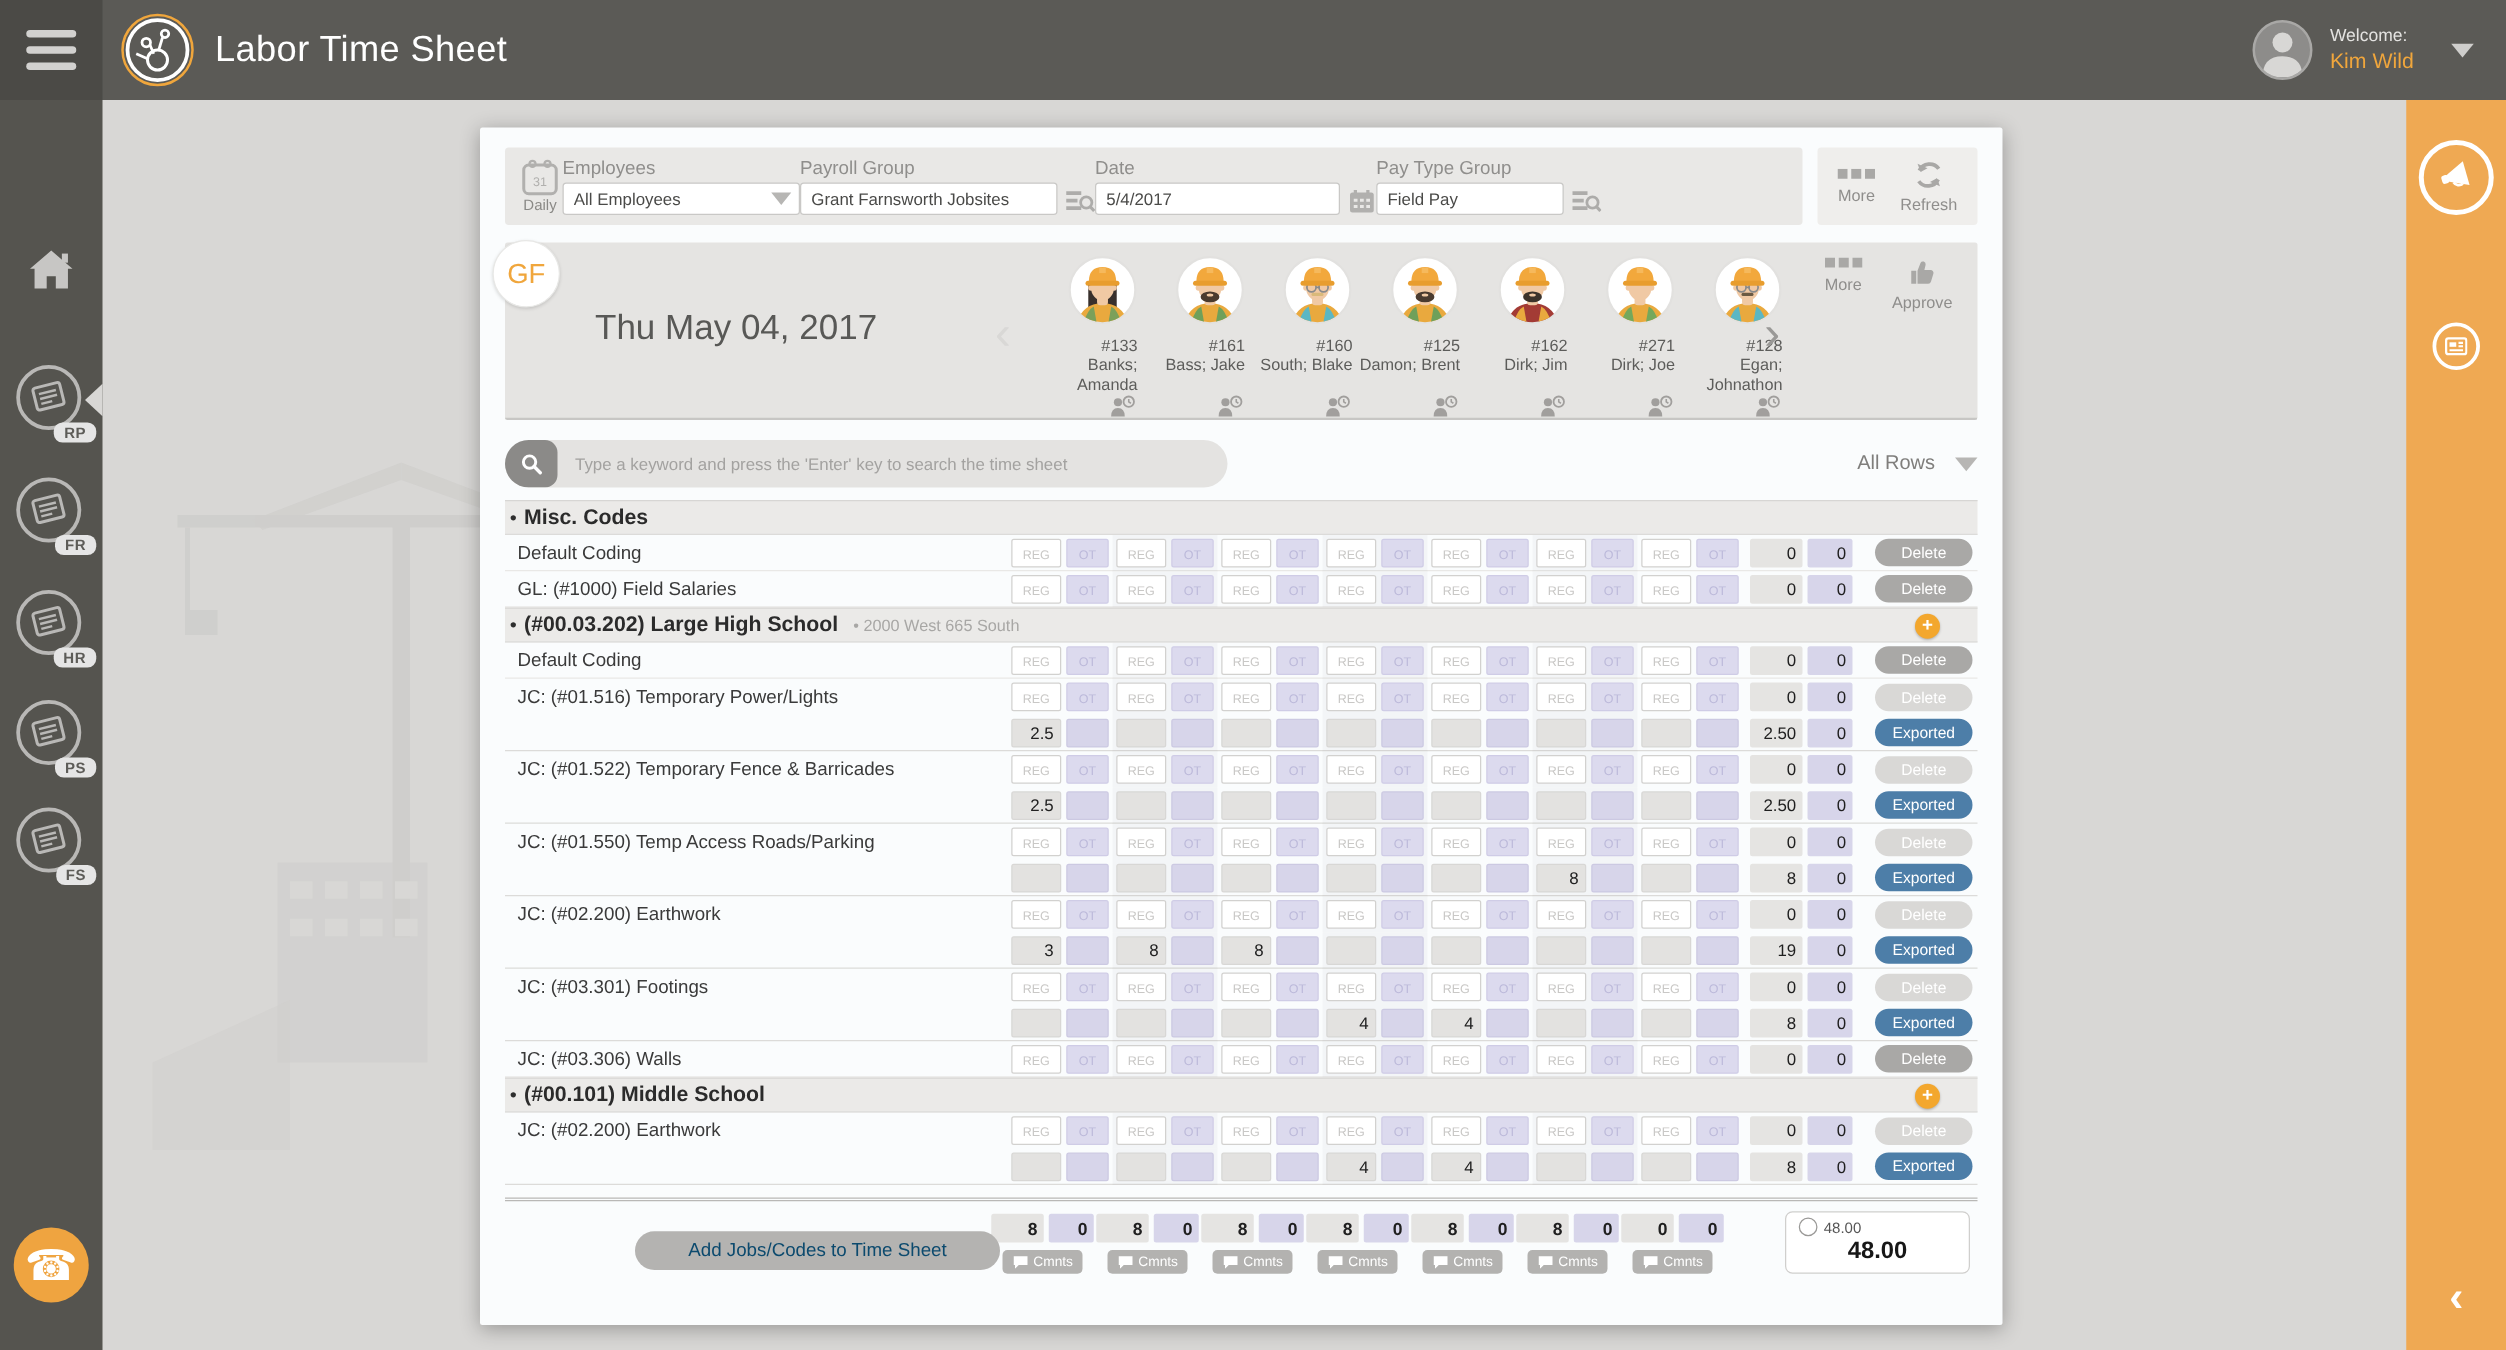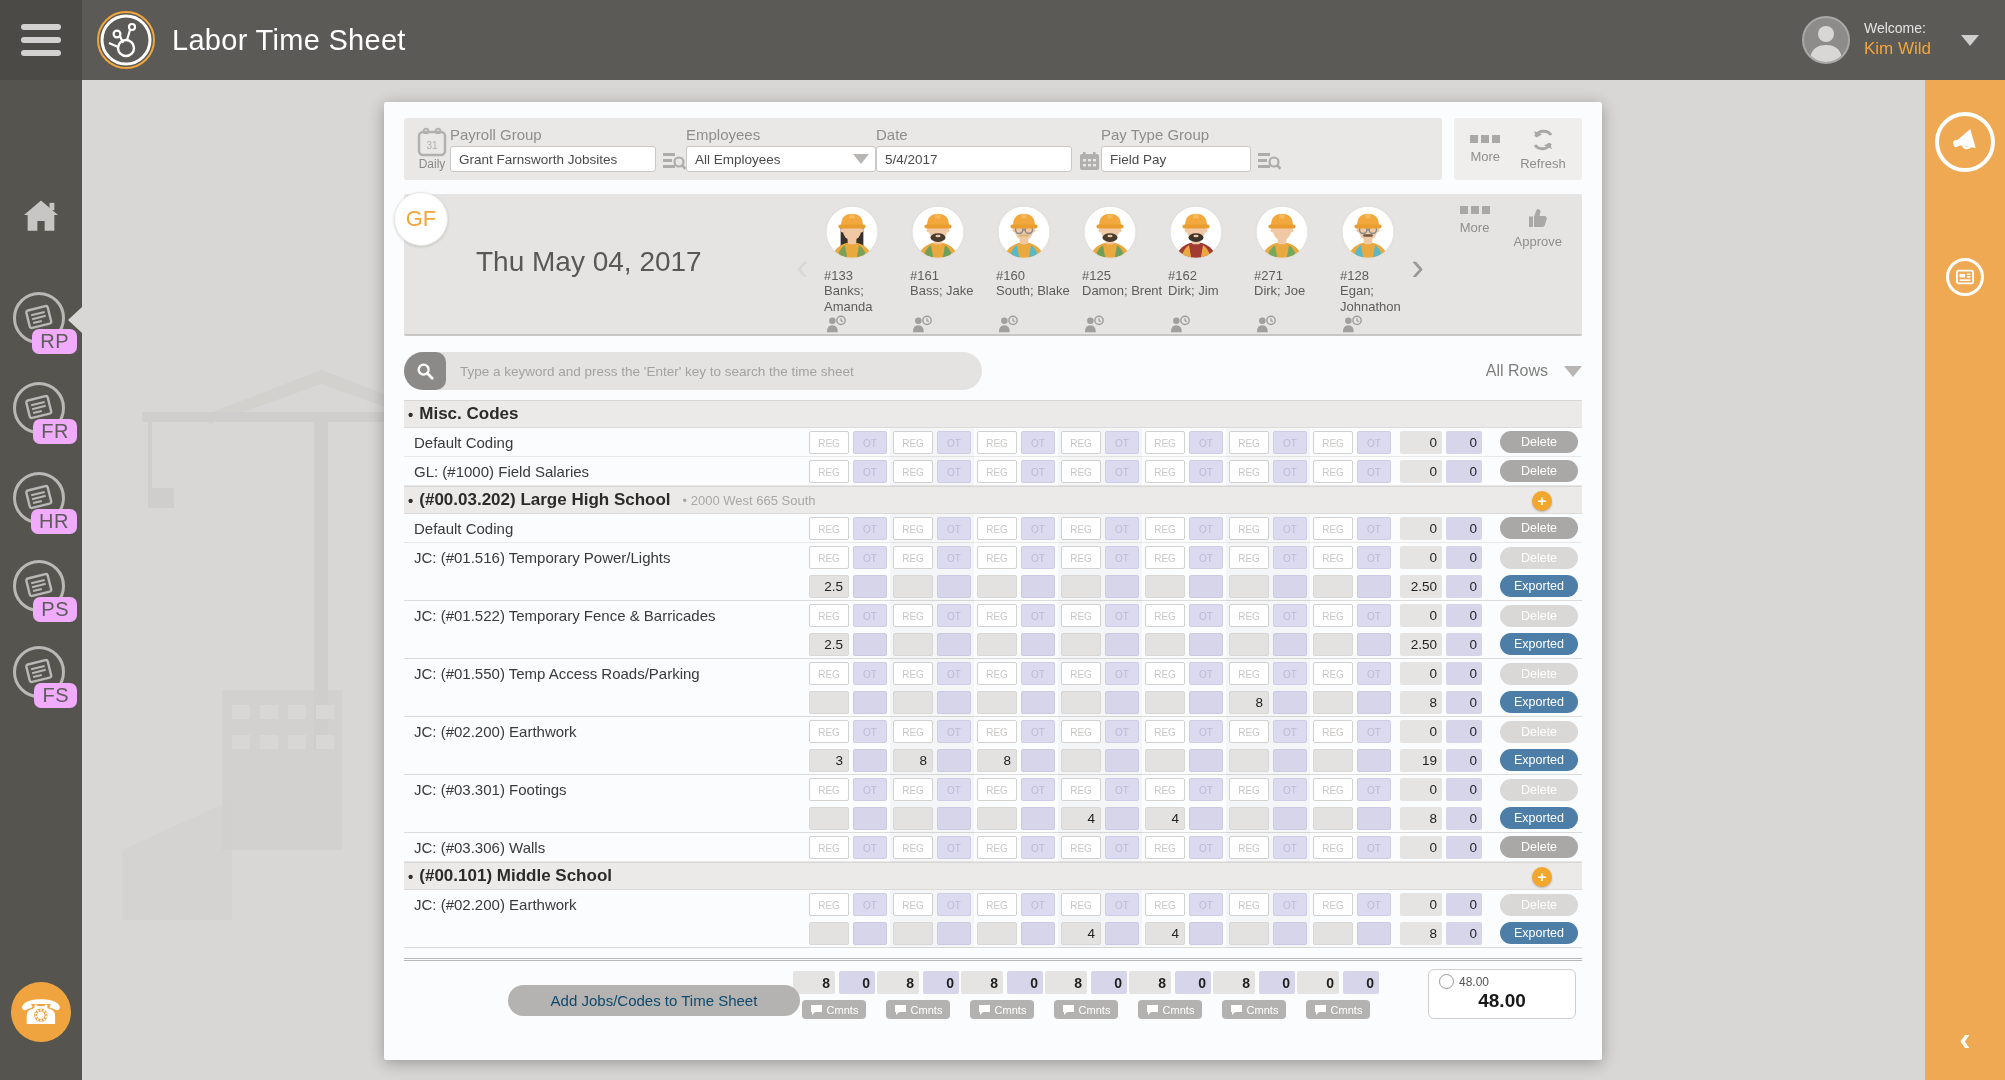--- a/index.html
+++ b/index.html
@@ -20,21 +20,21 @@
   .welcome-label { color:#e4e3e1; font-size:14px;}
   .user-name { color:#f0a63c; font-size:17px;}
   .user-caret { width:0; height:0; border-left:9px solid transparent; border-right:9px solid transparent; border-top:11px solid #cfcecc; margin:0 26px 0 30px; cursor:pointer;}
 
   
   .left-rail { position:absolute; top:80px; left:0; bottom:0; width:82px; background:#55544f; z-index:30;}
   .rail-item { position:absolute; left:0; width:82px; display:flex; justify-content:center; cursor:pointer;}
   .home-item { top:118px;}
   .report-icon { position:relative; width:56px; height:56px;}
   .report-icon .circ { width:52px; height:52px; border-radius:50%; border:3px solid #b9b8b6; position:absolute; top:0; left:0; display:flex; align-items:center; justify-content:center;}
-  .report-badge { position:absolute; right:-8px; bottom:-6px; background:#f0abfc; color:#5d5c58; border-radius:7px; padding:1px 8px; font-weight:normal; font-size:20px; letter-spacing:.5px;}
+  .report-badge { position:absolute; right:-8px; bottom:-6px; background:#e5e5e5; color:#5d5c58; border-radius:7px; padding:1px 8px; font-weight:bold; font-size:12px; letter-spacing:.5px;}
   .rail-notch { position:absolute; right:0; top:50%; transform:translateY(-50%); width:0; height:0; border-top:13px solid transparent; border-bottom:13px solid transparent; border-right:14px solid #d8d7d5;}
   .phone-btn { position:absolute; left:11px; bottom:38px; width:60px; height:60px; border-radius:50%; background:#efa440; display:flex; align-items:center; justify-content:center; color:#fff; font-size:34px; cursor:pointer;}
 
   
   .right-rail { position:absolute; top:80px; right:0; bottom:0; width:80px; background:#efa953; z-index:30;}
   .megaphone-btn { position:absolute; top:32px; left:10px; width:60px; height:60px; border-radius:50%; border:4px solid #ffffff; display:flex; align-items:center; justify-content:center; cursor:pointer;}
   .news-btn { position:absolute; top:178px; left:21px; width:38px; height:38px; border-radius:50%; border:3px solid #ffffff; display:flex; align-items:center; justify-content:center; cursor:pointer;}
   .rail-collapse { position:absolute; bottom:22px; left:0; width:80px; text-align:center; color:#ffffff; font-size:34px; font-weight:bold; cursor:pointer;}
 
   
@@ -55,21 +55,21 @@
   .more-box { background:#efeeec; border-radius:3px; width:128px; display:flex; align-items:center; justify-content:center; gap:20px;}
   .icon-label { display:flex; flex-direction:column; align-items:center; gap:4px; color:#8f8e8c; font-size:13px; cursor:pointer;}
 
   
   .day-header { position:relative; margin:14px 20px 0; height:142px; background:#e5e4e2; border-bottom:2px solid #c7c6c4; border-radius:2px;}
   .gf-circle { position:absolute; left:-10px; top:-2px; width:54px; height:54px; background:#ffffff; border:1px solid #e8e8e6; border-radius:50%; box-shadow:0 1px 3px rgba(0,0,0,.15); display:flex; align-items:center; justify-content:center; font-size:22px; color:#f0a63c; z-index:2;}
   .day-date { position:absolute; left:72px; top:52px; font-size:28px; color:#58585六; color:#585856;}
   .chev-left { position:absolute; left:392px; top:52px; font-size:38px; color:#d9d8d6; cursor:pointer;}
   .chev-right { position:absolute; right:158px; top:52px; font-size:38px; color:#9a9997; cursor:pointer;}
   .emp-strip { position:absolute; left:420px; top:10px; display:flex;}
-  .emp-col { width:86px; text-align:left; cursor:pointer;}
+  .emp-col { width:86px; text-align:right; cursor:pointer;}
   .emp-num { font-size:13px; color:#5c5c5a; margin-top:4px;}
   .emp-name { font-size:13px; color:#5c5c5a; line-height:1.2; min-height:31px;}
   .day-actions { position:absolute; right:20px; top:12px; display:flex; gap:24px;}
 
   
   .search-row { display:flex; align-items:center; margin:16px 20px 0;}
   .kw-search { width:578px; height:38px; background:#e4e3e1; border-radius:19px; display:flex; align-items:center; overflow:hidden;}
   .kw-icon { width:42px; height:38px; background:#8b8a88; border-radius:10px; display:flex; align-items:center; justify-content:center; flex:0 0 42px; cursor:pointer;}
   .kw-search input { flex:1; border:none; outline:none; background:transparent; font-size:13.5px; color:#6f6e6c; padding:0 14px; font-family:"Liberation Sans",sans-serif;}
   .kw-search input::placeholder { color:#a3a2a0;}
@@ -304,36 +304,36 @@
         <div class="cal-group">
           <svg width="32" height="30" viewBox="0 0 32 30">
             <rect x="3" y="5" width="26" height="23" rx="4" fill="none" stroke="#b1b0ae" stroke-width="2.4"></rect>
             <circle cx="10" cy="4" r="2.4" fill="none" stroke="#b1b0ae" stroke-width="1.8"></circle>
             <circle cx="22" cy="4" r="2.4" fill="none" stroke="#b1b0ae" stroke-width="1.8"></circle>
             <text x="16" y="22" font-size="10" text-anchor="middle" fill="#b1b0ae" font-family="Liberation Sans, sans-serif">31</text>
           </svg>
           <span>Daily</span>
         </div>
         <div class="f-field">
+          <div class="f-label">Employees</div>
+          <div class="f-row">
+            <span class="f-select"><input class="f-input" style="width: 190px;" value="All Employees"><span class="tri"></span></span>
+          </div>
+        </div>
+        <div class="f-field">
           <div class="f-label">Payroll Group</div>
           <div class="f-row">
             <input class="f-input" style="width: 206px;" value="Grant Farnsworth Jobsites">
             <svg width="24" height="22" viewBox="0 0 24 22">
                 <rect x="1" y="3" width="12" height="3" fill="#adacaa"></rect>
                 <rect x="1" y="9" width="9" height="3" fill="#adacaa"></rect>
                 <rect x="1" y="15" width="12" height="3" fill="#adacaa"></rect>
                 <circle cx="17" cy="12" r="4.5" fill="none" stroke="#adacaa" stroke-width="2.2"></circle>
                 <line x1="20.2" y1="15.4" x2="23.4" y2="18.8" stroke="#adacaa" stroke-width="2.6"></line>
               </svg>
-          </div>
-        </div>
-        <div class="f-field">
-          <div class="f-label">Employees</div>
-          <div class="f-row">
-            <span class="f-select"><input class="f-input" style="width: 190px;" value="All Employees"><span class="tri"></span></span>
           </div>
         </div>
         <div class="f-field">
           <div class="f-label">Date</div>
           <div class="f-row">
             <input class="f-input" style="width: 196px;" value="5/4/2017">
             <svg width="23" height="22" viewBox="0 0 23 22">
                 <rect x="2" y="4" width="19" height="16" rx="2" fill="#b1b0ae"></rect>
                 <rect x="5" y="2" width="2.6" height="4" fill="#b1b0ae"></rect>
                 <rect x="15" y="2" width="2.6" height="4" fill="#b1b0ae"></rect>

